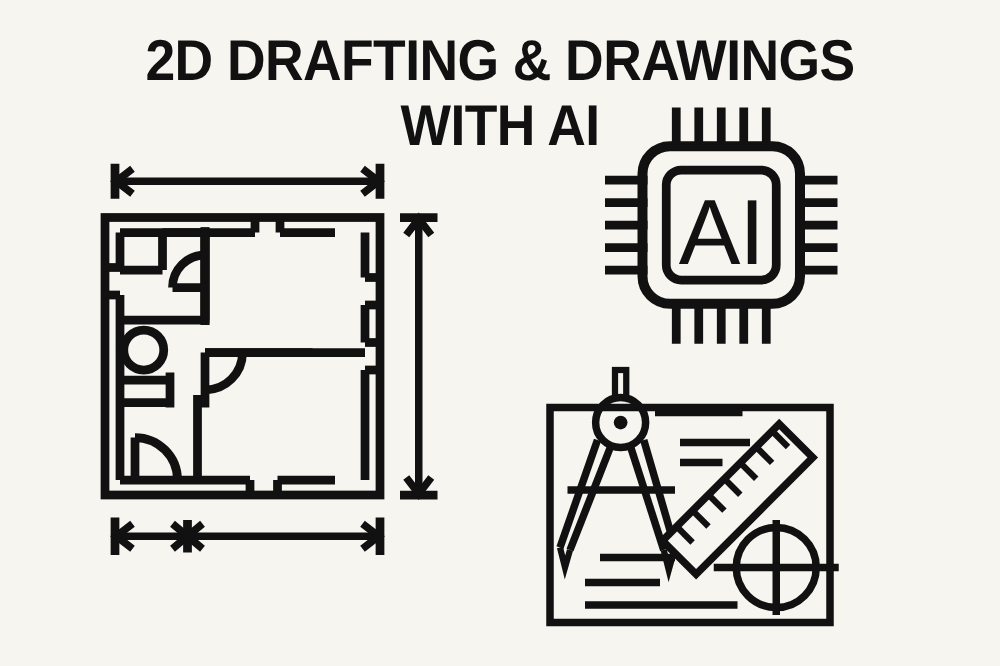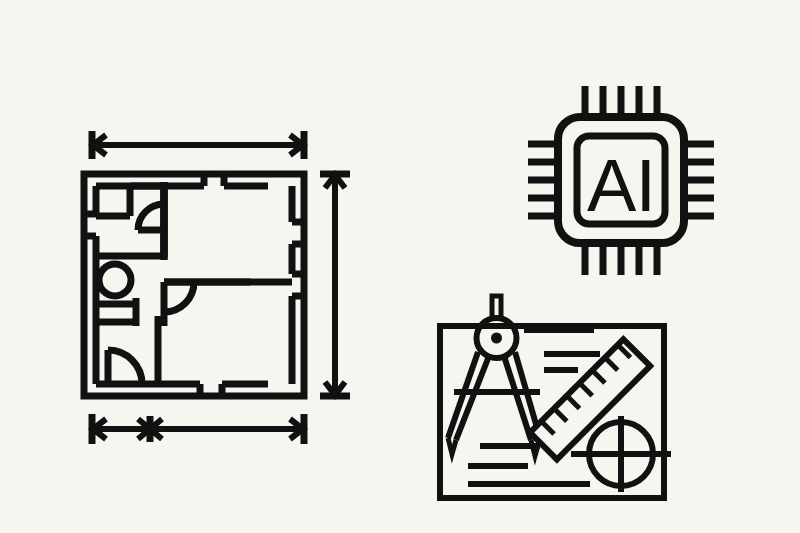--- a/index.html
+++ b/index.html
@@ -41,32 +41,36 @@
     transform: scaleX(0.93);
     transform-origin: center center;
     white-space: nowrap;
   }
 
   
   .icon-panel {
     position: absolute;
   }
   #floorplan-panel { left: 72px;  top: 126px; width: 300px; height: 330px; }
-  #chip-panel      { left: 522px; top: 78px;  width: 198px; height: 205px; }
+  #chip-panel      { left: 478px; top: 78px;  width: 198px; height: 205px; }
   #blueprint-panel { left: 428px; top: 282px; width: 254px; height: 232px; }
 
   .icon-panel svg { display: block; width: 100%; height: 100%; }
   .ink { stroke: #111111; fill: none; }
   .ink-fill { fill: #111111; stroke: none; }
 </style>
 </head>
 <body>
 
 <div id="poster">
 
+  <div id="title-block">
+    <span class="title-line">2D DRAFTING &amp; DRAWINGS</span>
+    <span class="title-line">WITH AI</span>
+  </div>
 
   <div class="icon-panel" id="floorplan-panel">
     <svg viewBox="0 0 300 330" xmlns="http://www.w3.org/2000/svg">
       <g class="ink" stroke-width="7" stroke-linecap="butt">
 
         <g>
           <line x1="20" y1="5" x2="20" y2="33"></line>
           <line x1="232" y1="5" x2="232" y2="33"></line>
           <line x1="20" y1="19" x2="232" y2="19" stroke-width="6"></line>
           <polyline points="34,9 21,19 34,29" stroke-width="6" stroke-linejoin="miter" stroke-linecap="butt"></polyline>

